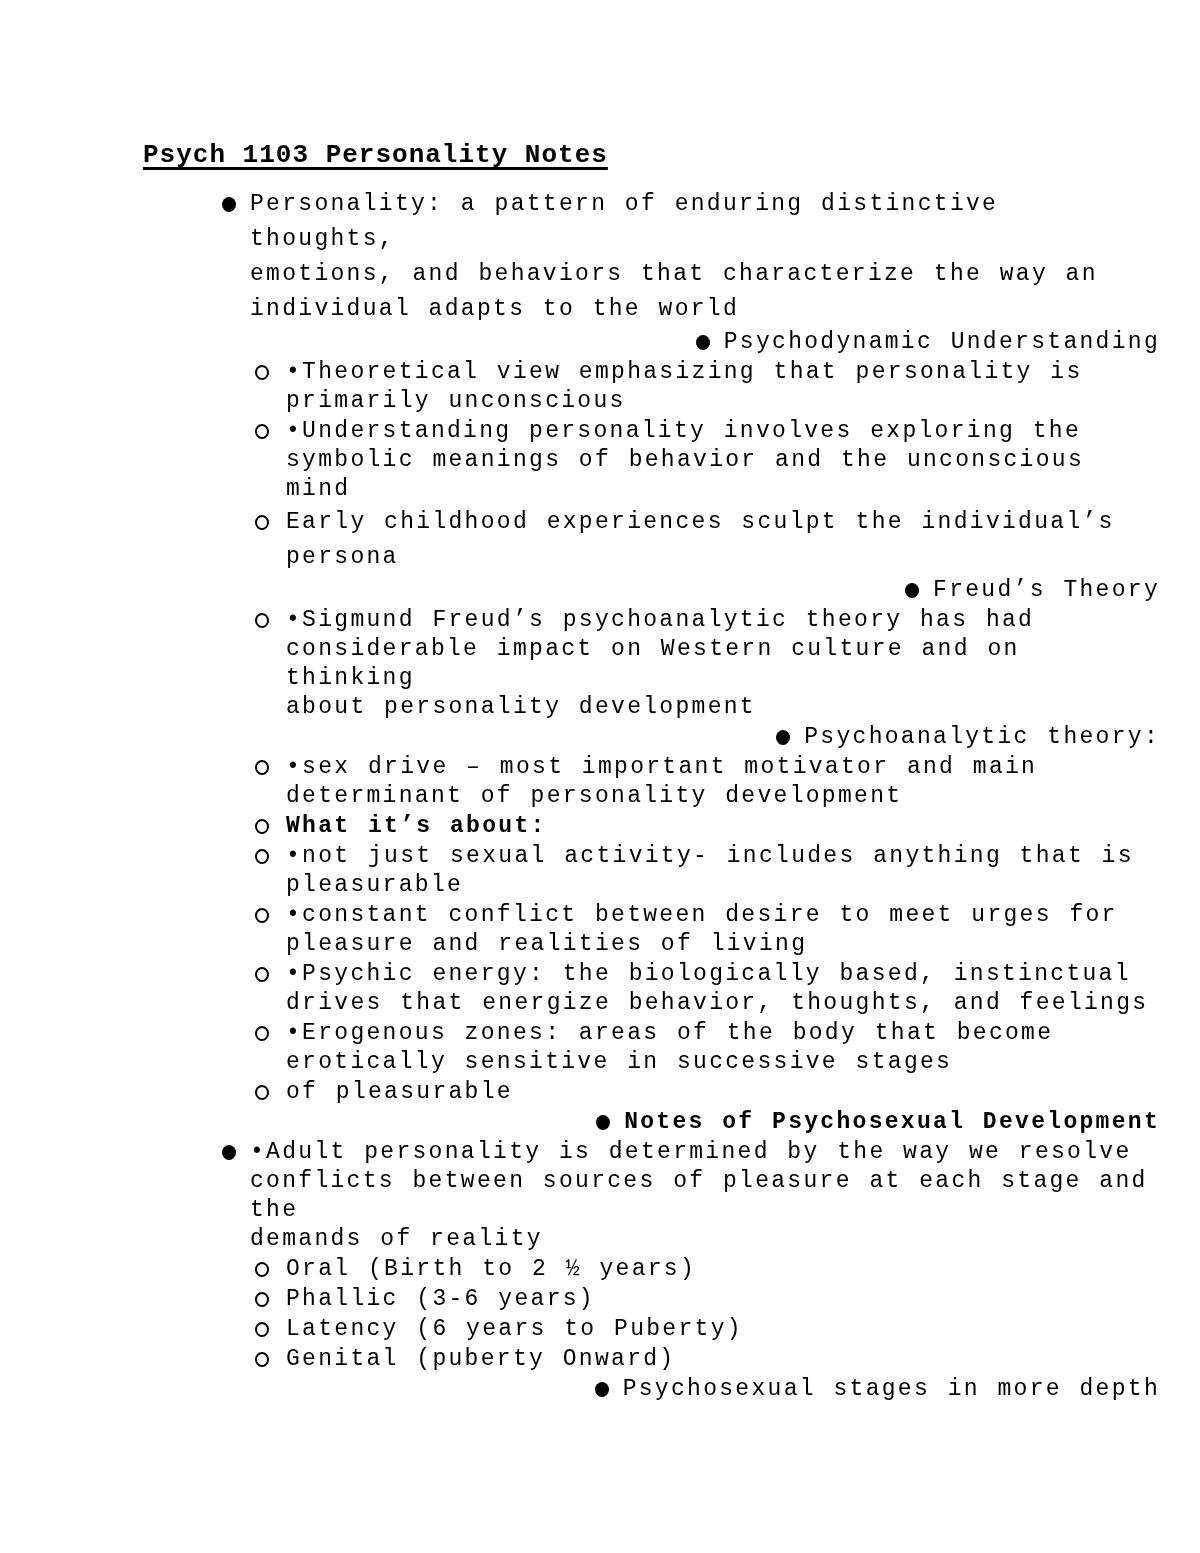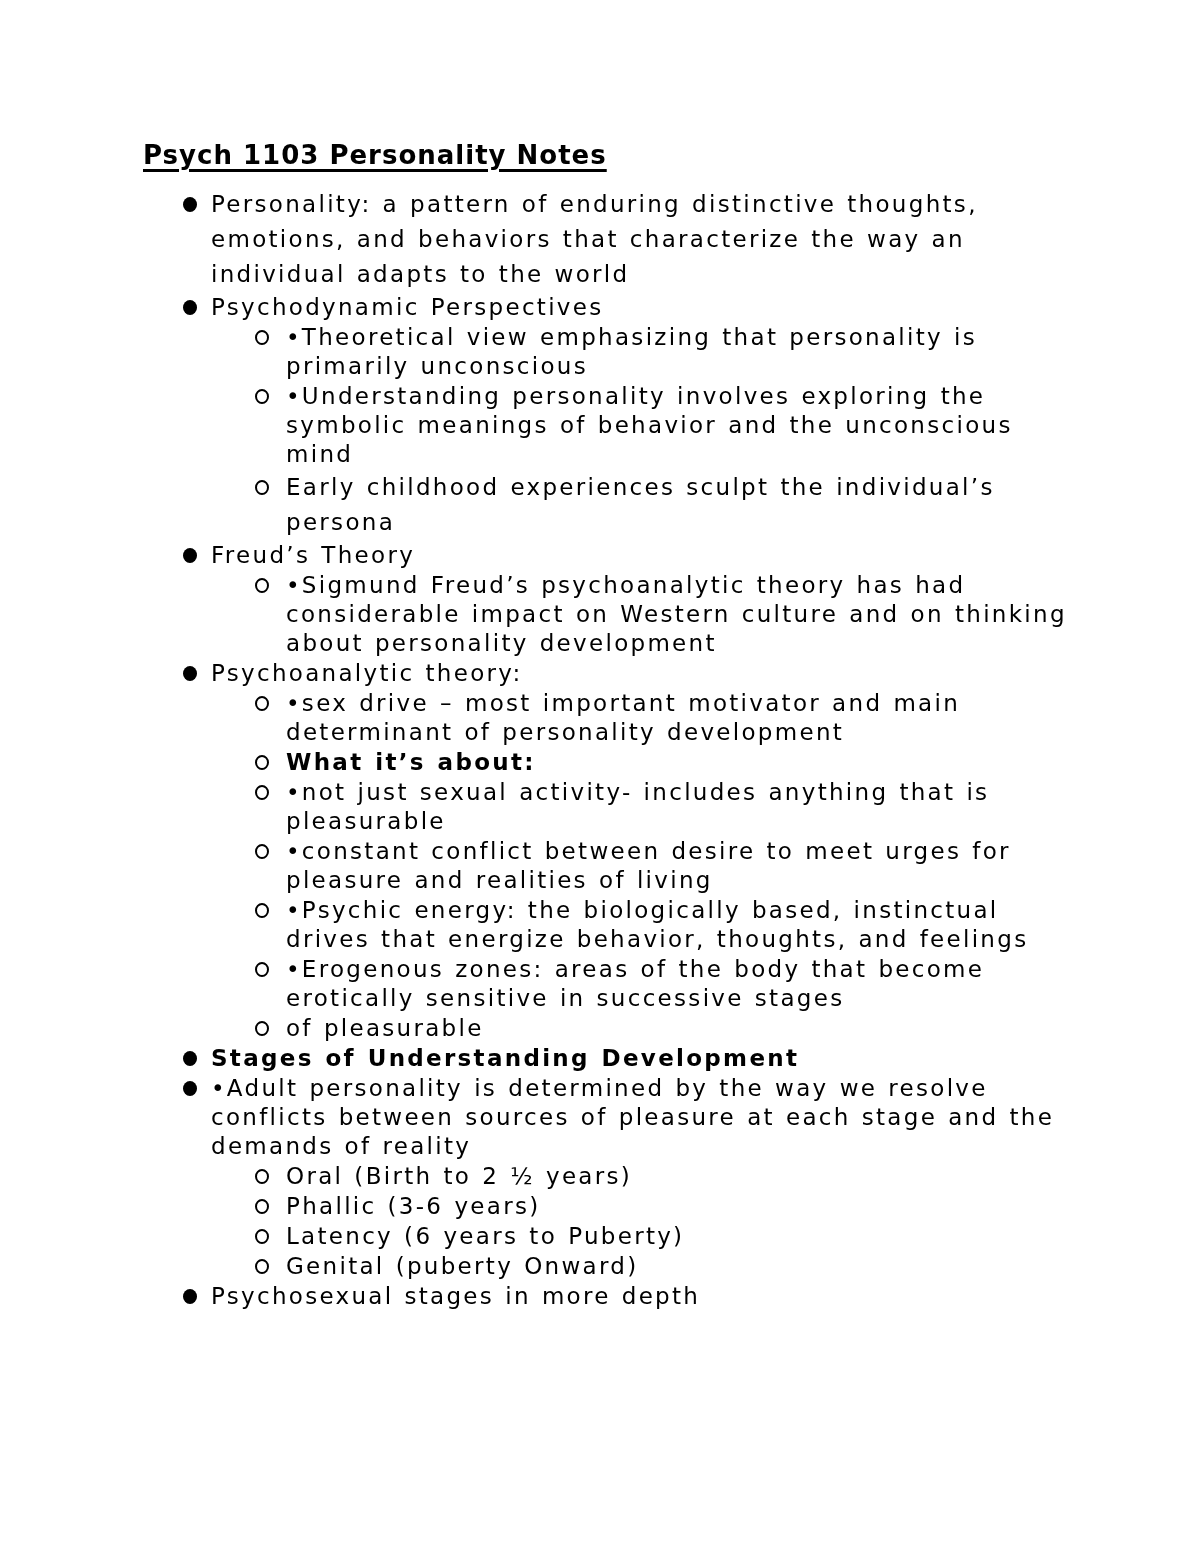--- a/index.html
+++ b/index.html
@@ -9,20 +9,21 @@
     background: #ffffff;
     color: #000000;
     font-family: "DejaVu Sans", "Liberation Sans", sans-serif;
     overflow: hidden;
   }
   .page {
     box-sizing: border-box;
     width: 1200px;
     height: 1553px;
     padding: 139px 40px 0 143px;
+    font-family: Liberation Mono, monospace;
   }
   .title {
     font-size: 26px;
     font-weight: bold;
     letter-spacing: 1px;
     text-decoration: underline;
     text-decoration-thickness: 2.5px;
     text-underline-offset: 5px;
     margin: 0 0 16px 0;
     line-height: 32px;
@@ -35,21 +36,21 @@
   }
   .li .content {
     white-space: pre-wrap;
     font-size: 23px;
     line-height: 29px;
     letter-spacing: 2.3px;
     word-spacing: 1.5px;
     max-width: 910px;
   }
   .li.wide .content { line-height: 35px; }
-  .li.l1 { padding-left: 40px; }
+  .li.l1 { padding-left: 40px; justify-content: flex-end; }
   .li.l2 { padding-left: 112px; }
   .bullet {
     flex: 0 0 auto;
     box-sizing: border-box;
     border-radius: 50%;
     margin-top: 7px;
   }
   .li.wide .bullet { margin-top: 10px; }
   .li.l1 .bullet {
     width: 14px; height: 15px;
@@ -72,21 +73,21 @@
   <h1 class="title">Psych 1103 Personality Notes</h1>
   <div class="list">
       <div class="li l1 wide">
     <span class="bullet"></span>
     <div class="content"><span>Personality: a pattern of enduring distinctive thoughts,
 emotions, and behaviors that characterize the way an
 individual adapts to the world</span></div>
   </div>
       <div class="li l1">
     <span class="bullet"></span>
-    <div class="content"><span>Psychodynamic Perspectives</span></div>
+    <div class="content"><span>Psychodynamic Understanding</span></div>
   </div>
       <div class="li l2">
     <span class="bullet"></span>
     <div class="content"><span>•Theoretical view emphasizing that personality is
 primarily unconscious</span></div>
   </div>
       <div class="li l2">
     <span class="bullet"></span>
     <div class="content"><span>•Understanding personality involves exploring the
 symbolic meanings of behavior and the unconscious
@@ -139,21 +140,21 @@
     <span class="bullet"></span>
     <div class="content"><span>•Erogenous zones: areas of the body that become
 erotically sensitive in successive stages</span></div>
   </div>
       <div class="li l2">
     <span class="bullet"></span>
     <div class="content"><span>of pleasurable</span></div>
   </div>
       <div class="li l1">
     <span class="bullet"></span>
-    <div class="content"><span class="bold">Stages of Understanding Development</span></div>
+    <div class="content"><span class="bold">Notes of Psychosexual Development</span></div>
   </div>
       <div class="li l1">
     <span class="bullet"></span>
     <div class="content"><span>•Adult personality is determined by the way we resolve
 conflicts between sources of pleasure at each stage and the
 demands of reality</span></div>
   </div>
       <div class="li l2">
     <span class="bullet"></span>
     <div class="content"><span>Oral (Birth to 2 ½ years)</span></div>

